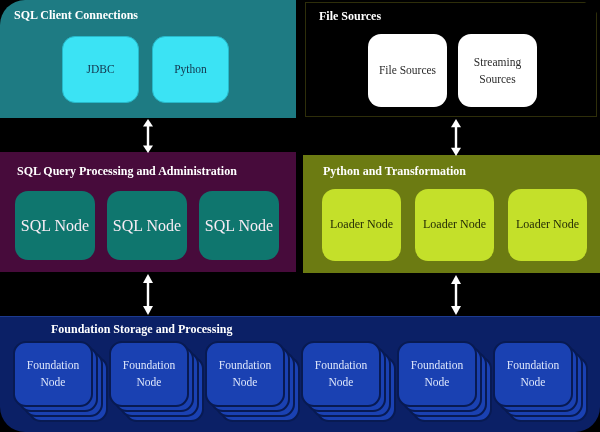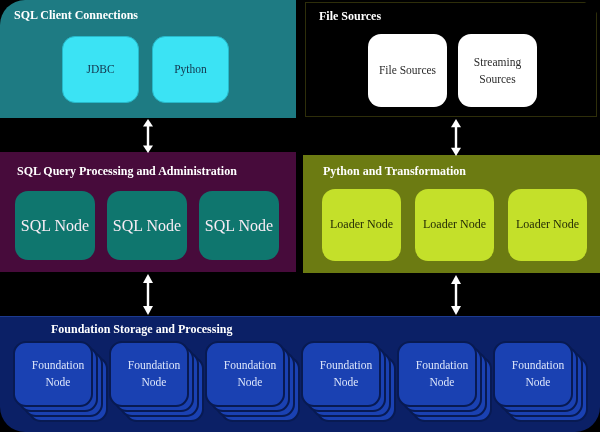--- a/index.html
+++ b/index.html
@@ -70,21 +70,21 @@
     background: #1A41B2;
     border: 2px solid #081a52;
     border-radius: 13px;
     box-sizing: border-box;
   }
   .flayer.l1 { left: 5px;  top: 5px;  }
   .flayer.l2 { left: 10px; top: 10px; }
   .flayer.l3 { left: 15px; top: 15px; }
   .fnode {
     left: 0; top: 0;
-    display: flex; align-items: center; justify-content: flex-end;
+    display: flex; align-items: center; justify-content: center;
     text-align: center; color: #dde6fb; font-size: 11.5px; line-height: 1.5;
   }
   .fnode span { display: block; width: 66px; }
   #fstack-1 { left: 13px; }  #fstack-2 { left: 109px; }
   #fstack-3 { left: 205px; } #fstack-4 { left: 301px; }
   #fstack-5 { left: 397px; } #fstack-6 { left: 493px; }
 
   
   .arrow { position: absolute; width: 14px; }
   #arrow-1 { left: 141px; top: 119px; height: 34px; }

